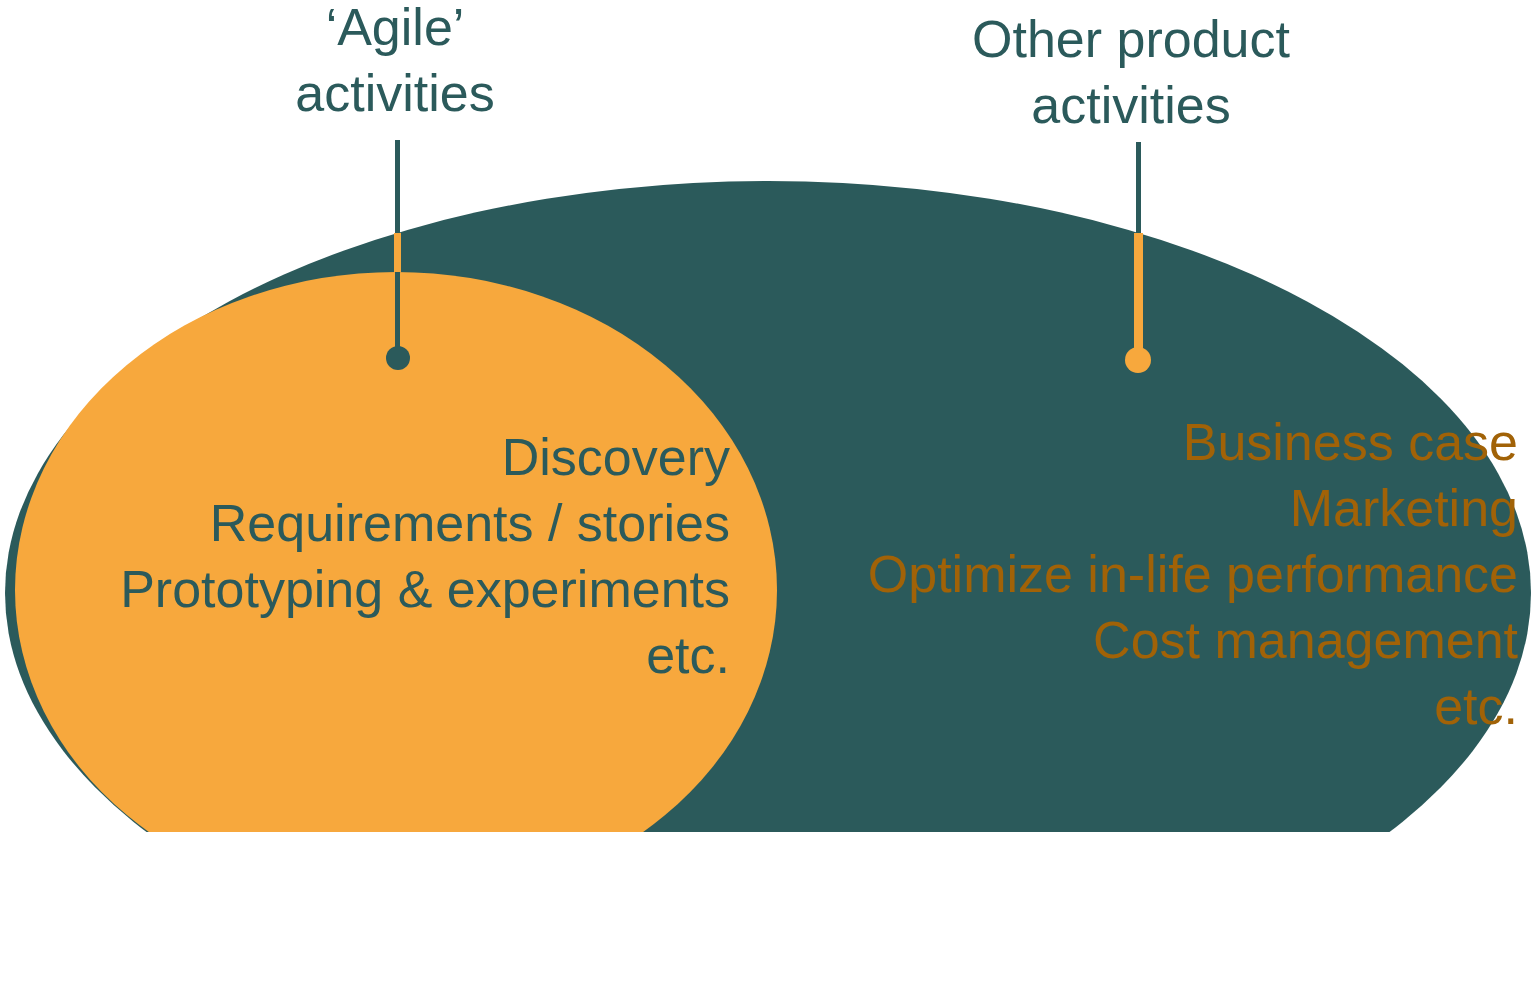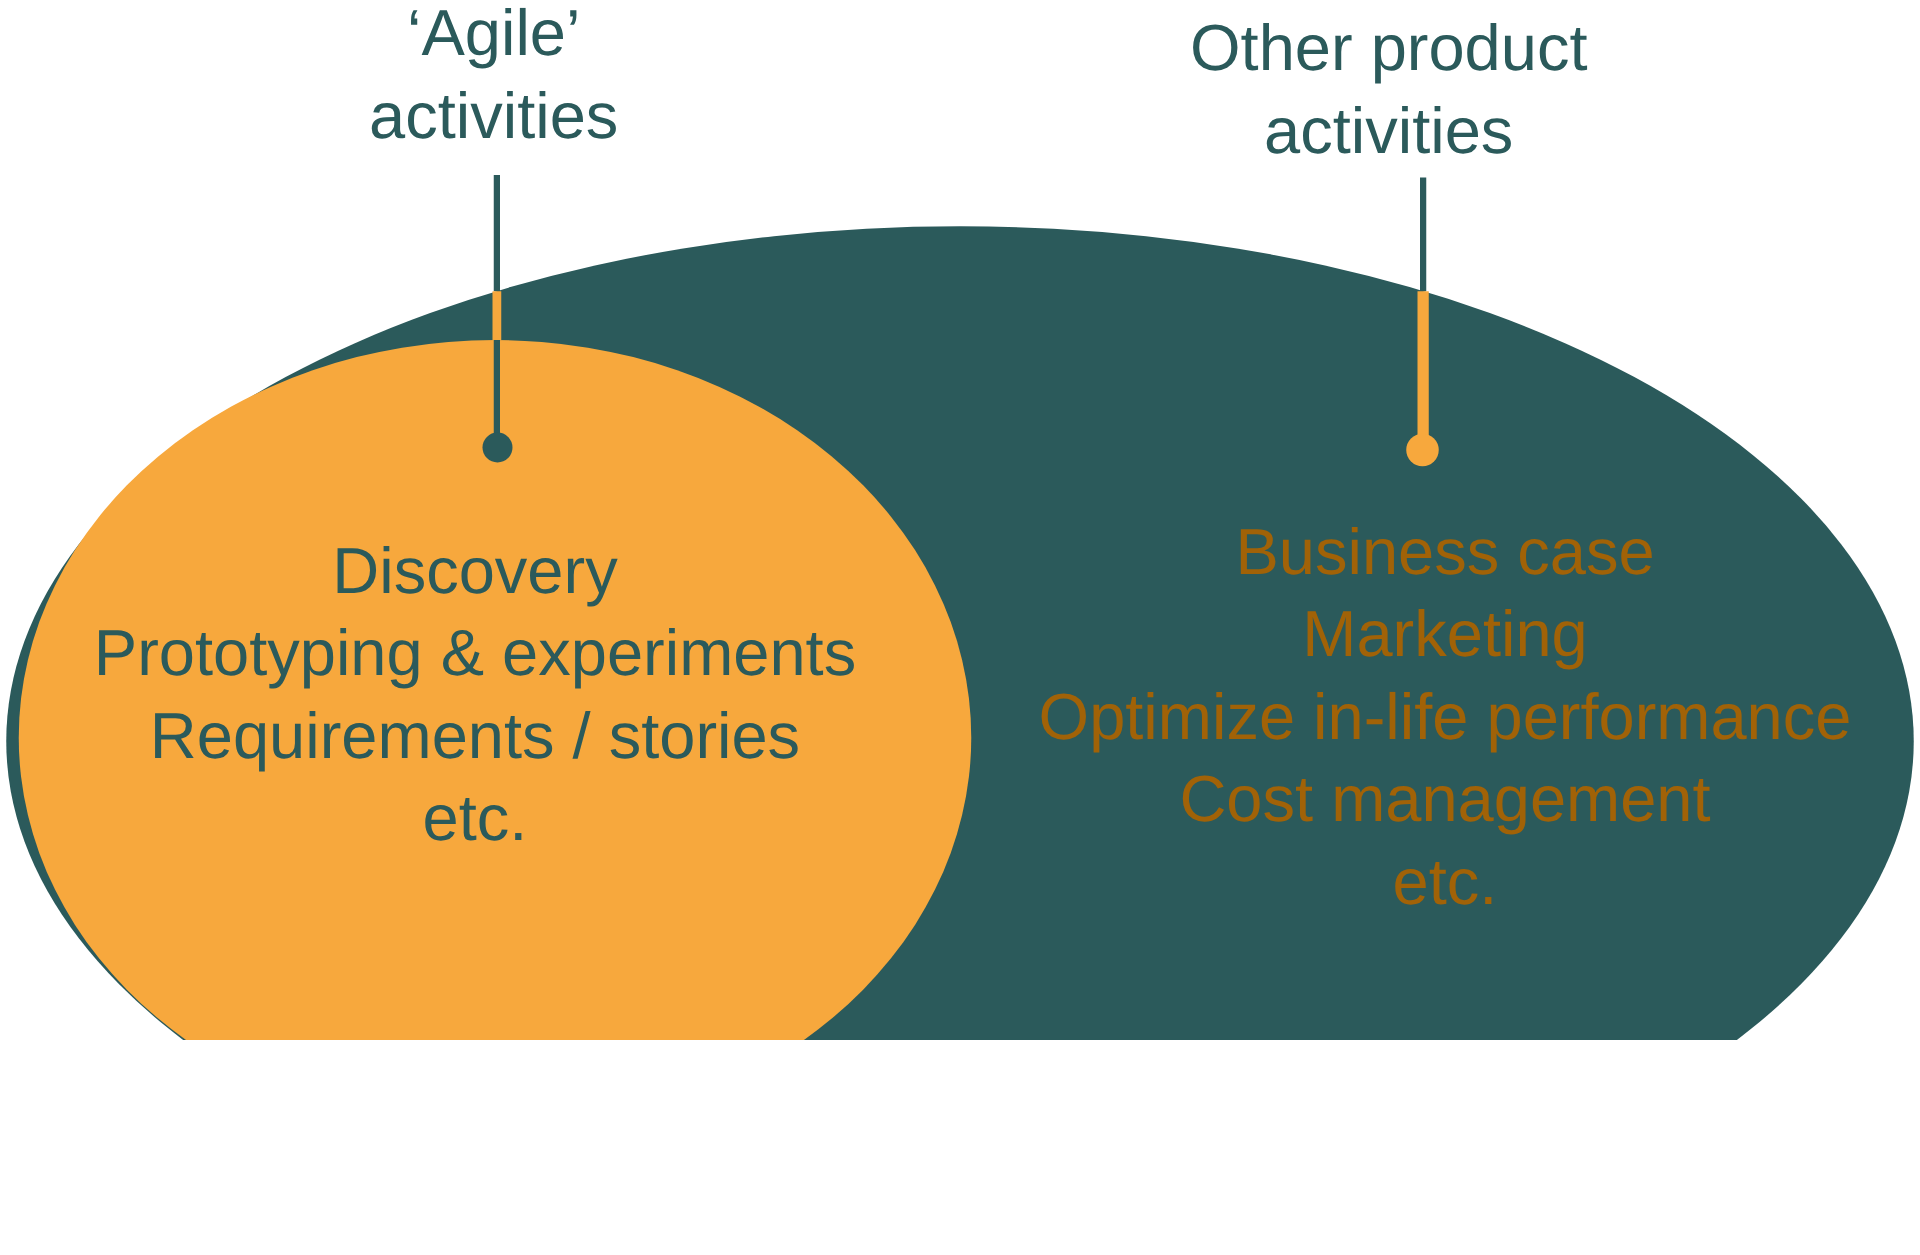--- a/index.html
+++ b/index.html
@@ -20,37 +20,37 @@
   .inner-ellipse { left: 15px; top: 272px; width: 762px;  height: 636px; }
 
   .callout-label {
     position: absolute;
     text-align: center;
     font-size: 52px;
     line-height: 66px;
     font-weight: 400;
   }
   .label-agile { left: 145px; top: -6px; width: 500px; }
-  .label-other { left: 861px; top: 6px;  width: 500px; }
+  .label-other { left: 881px; top: 6px;  width: 500px; }
   .callout-label span { display: block; }
 
   .seg { position: absolute; }
   
   .seg-l-upper { left: 395px; top: 140px; width: 5px; height: 93px; }
   .seg-l-mid   { left: 394px; top: 233px; width: 7px; height: 39px; }
   .seg-l-lower { left: 395px; top: 272px; width: 5px; height: 86px; }
   .dot-left    { left: 386px; top: 346px; width: 24px; height: 24px; border-radius: 50%; position: absolute; }
   
   .seg-r-upper { left: 1136px; top: 142px; width: 5px; height: 91px; }
   .seg-r-lower { left: 1134px; top: 233px; width: 9px; height: 127px; }
   .dot-right   { left: 1125px; top: 347px; width: 26px; height: 26px; border-radius: 50%; position: absolute; }
 
   .item-list {
     position: absolute;
-    text-align: center;
+    text-align: right;
     font-size: 52px;
     line-height: 66px;
     font-weight: 400;
   }
   .agile-list { left: 30px;  top: 424px; width: 700px; }
   .other-list { left: 794px; top: 409px; width: 724px; }
 </style>
 </head>
 <body>
 
@@ -74,22 +74,22 @@
   <div class="seg seg-l-mid" style="background-color: rgb(247, 168, 61);"></div>
   <div class="seg seg-l-lower" style="background-color: rgb(43, 90, 91);"></div>
   <div class="dot-left" style="background-color: rgb(43, 90, 91);"></div>
 
   <div class="seg seg-r-upper" style="background-color: rgb(43, 90, 91);"></div>
   <div class="seg seg-r-lower" style="background-color: rgb(247, 168, 61);"></div>
   <div class="dot-right" style="background-color: rgb(247, 168, 61);"></div>
 
   <div class="item-list agile-list" style="color: rgb(43, 90, 91);">
       <div>Discovery</div>
+      <div>Requirements / stories</div>
       <div>Prototyping &amp; experiments</div>
-      <div>Requirements / stories</div>
       <div>etc.</div>
     </div>
 
   <div class="item-list other-list" style="color: #a16207;">
       <div>Business case</div>
       <div>Marketing</div>
       <div>Optimize in-life performance</div>
       <div>Cost management</div>
       <div>etc.</div>
     </div>

